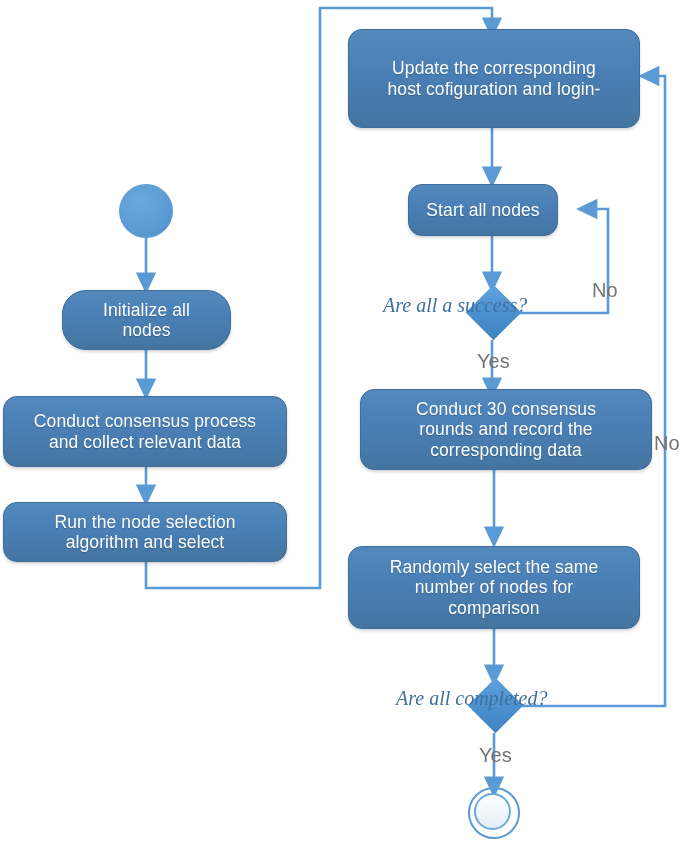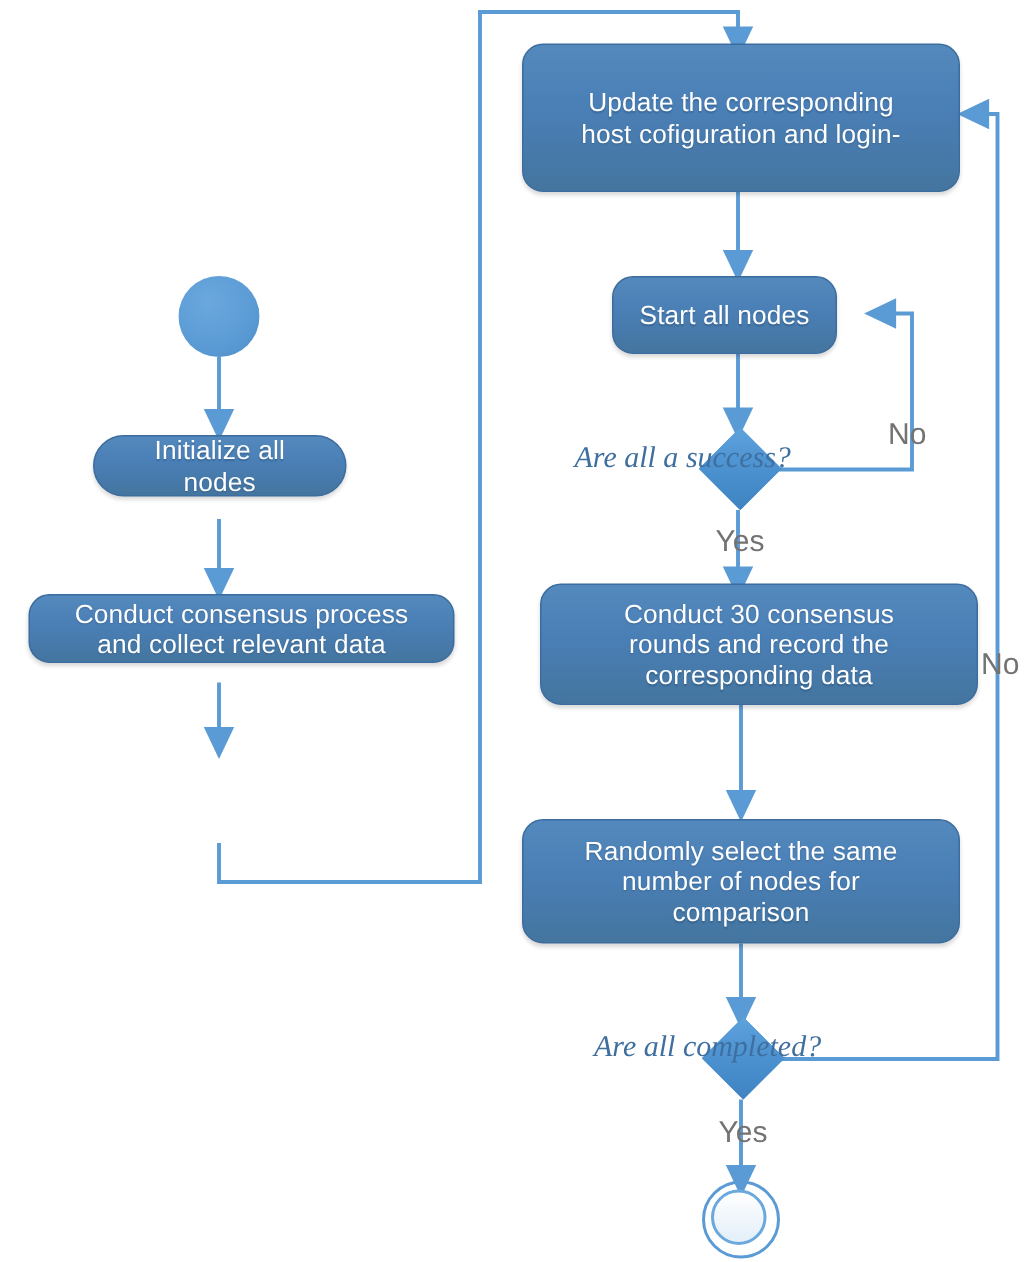--- a/index.html
+++ b/index.html
@@ -123,34 +123,40 @@
       <path d="M494,629 L494,675" marker-end="url(#arw)"></path>
 
       <path d="M521,706 L665,706 L665,76 L649,76" marker-end="url(#arw)"></path>
 
       <path d="M494,733 L494,787" marker-end="url(#arw)"></path>
     </g>
   </svg>
 
   <div class="start-node" style="left:119px; top:184px; width:54px; height:54px;"></div>
 
-  <div class="node" style="left:62px; top:290px; width:169px; height:41px;border-radius:24px;">
+  <div class="node" style="left:62px; top:290px; width:169px; height:60px;border-radius:24px;">
     <div>
       <span>Initialize all</span>
       <span>nodes</span>
     </div>
   </div>
 
-  <div class="node" style="left:3px; top:396px; width:284px; height:46px;margin-left:16px;">
+  <div class="node" style="left:3px; top:396px; width:284px; height:71px;">
     <div>
       <span>Conduct consensus process</span>
       <span>and collect relevant data</span>
     </div>
   </div>
 
+  <div class="node" style="left:3px; top:502px; width:284px; height:60px;">
+    <div>
+      <span>Run the node selection</span>
+      <span>algorithm and select</span>
+    </div>
+  </div>
 
   <div class="node" style="left:348px; top:29px; width:292px; height:99px;">
     <div>
       <span>Update the corresponding</span>
       <span>host cofiguration and login-</span>
     </div>
   </div>
 
   <div class="node" style="left:408px; top:184px; width:150px; height:52px;">
     <div>

